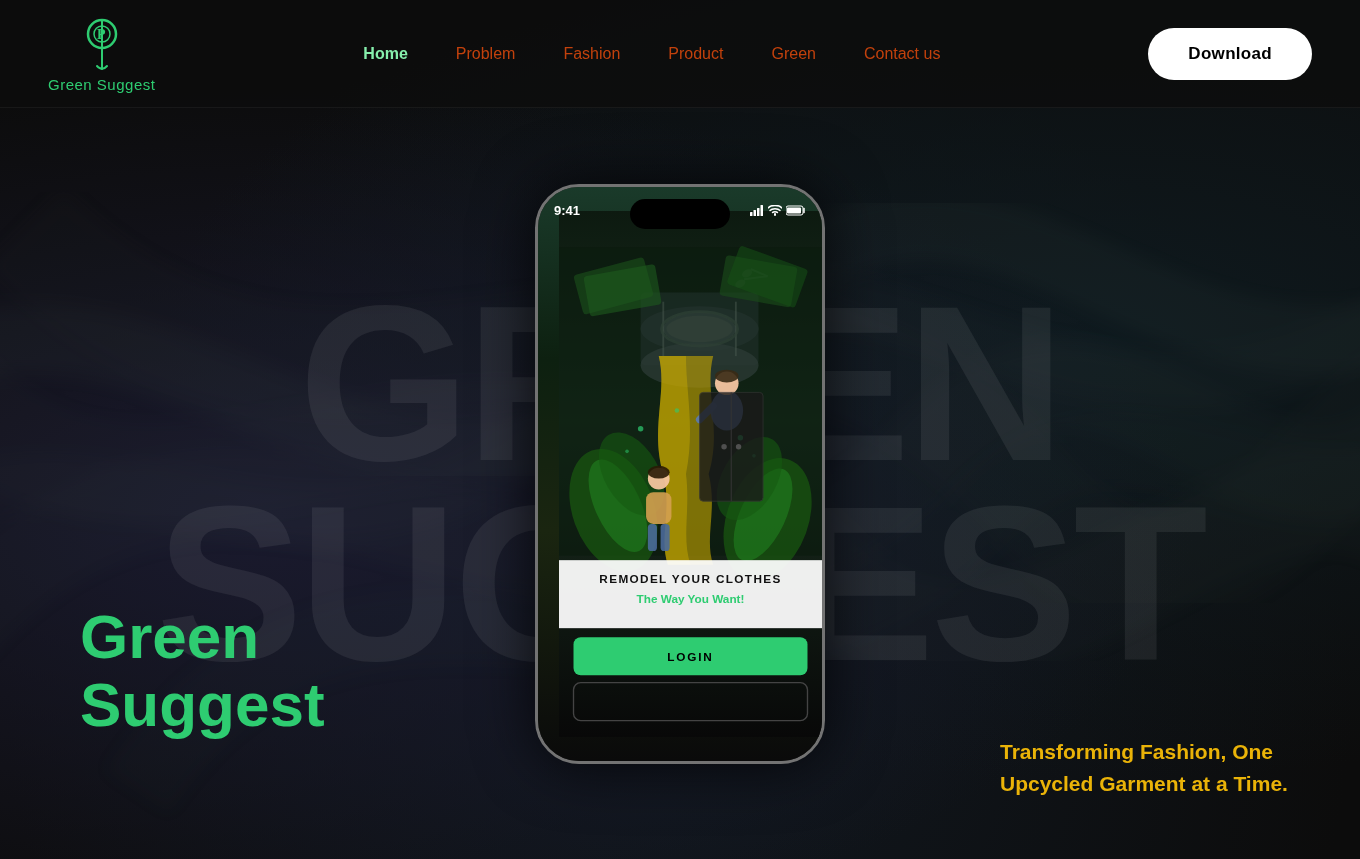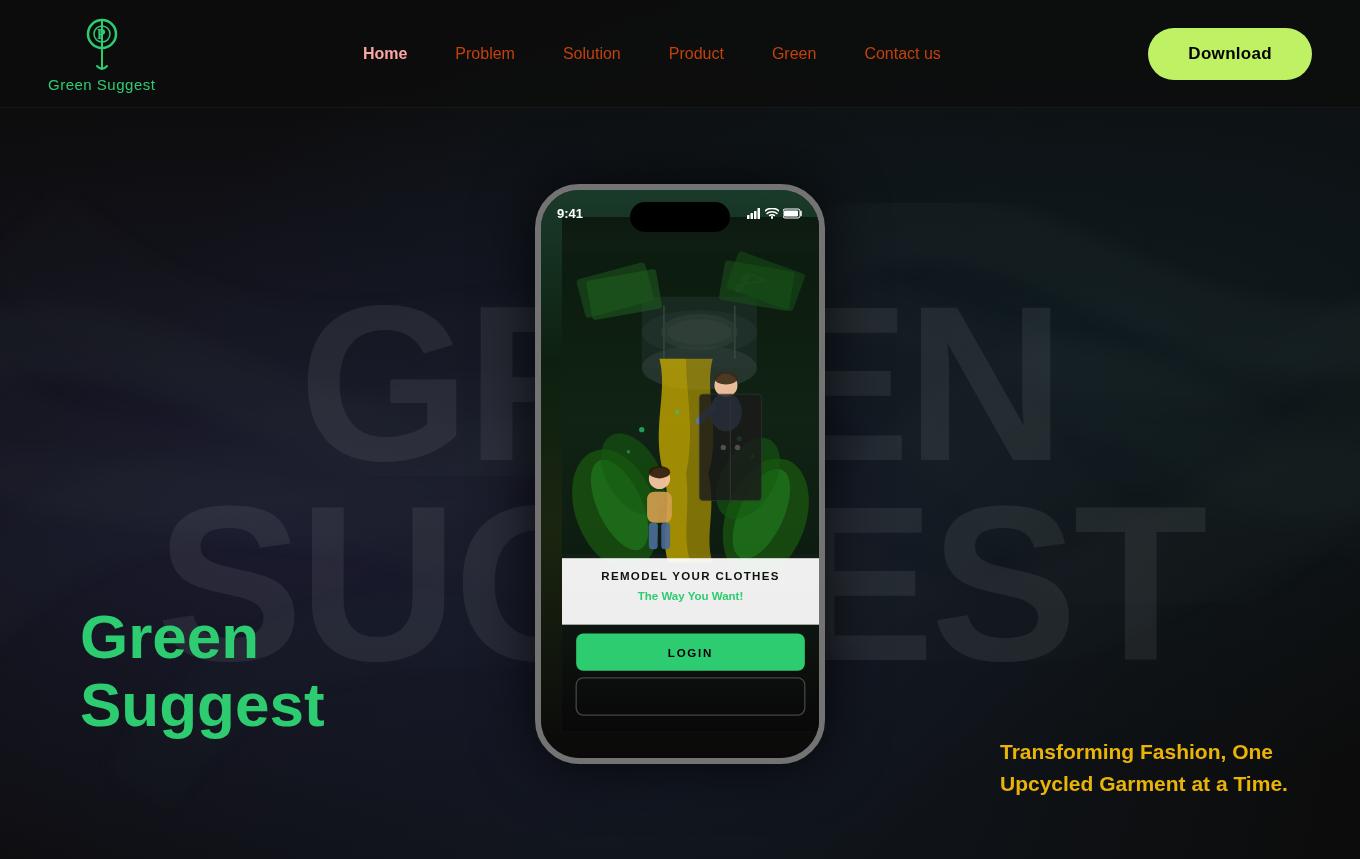--- a/index.html
+++ b/index.html
@@ -69,25 +69,25 @@
       list-style: none;
     }
     .nav-links li a {
       text-decoration: none;
       color: #c2410c;
       font-size: 16px;
       font-weight: 400;
       transition: color 0.2s;
     }
     .nav-links li.active a {
-      color: #fca5a5;
+      color: #86efac;
       font-weight: 600;
     }
     .download-btn {
-      background: #bef264;
+      background: #ffffff;
       color: #000;
       border: none;
       border-radius: 30px;
       padding: 16px 40px;
       font-size: 17px;
       font-weight: 600;
       cursor: pointer;
       letter-spacing: 0.3px;
     }
 
@@ -165,21 +165,21 @@
     .phone-container {
       position: relative;
       z-index: 7;
       margin-top: -20px;
     }
     .phone-frame {
       width: 290px;
       height: 580px;
       background: #1a1a1a;
       border-radius: 44px;
-      border: 6px solid #737373;
+      border: 3px solid #737373;
       box-shadow: 0 0 60px rgba(0,0,0,0.8), inset 0 0 0 2px #2a2a2a;
       position: relative;
       overflow: hidden;
     }
     
     .dynamic-island {
       position: absolute;
       top: 12px;
       left: 50%;
       transform: translateX(-50%);
@@ -270,21 +270,21 @@
   </div>
 
   <ul class="nav-links">
     <li class="active">
       <a href="#">Home</a>
     </li>
     <li>
       <a href="#">Problem</a>
     </li>
     <li>
-      <a href="#">Solution</a>
+      <a href="#">Fashion</a>
     </li>
     <li>
       <a href="#">Product</a>
     </li>
     <li>
       <a href="#">Green</a>
     </li>
     <li>
       <a href="#">Contact us</a>
     </li>

